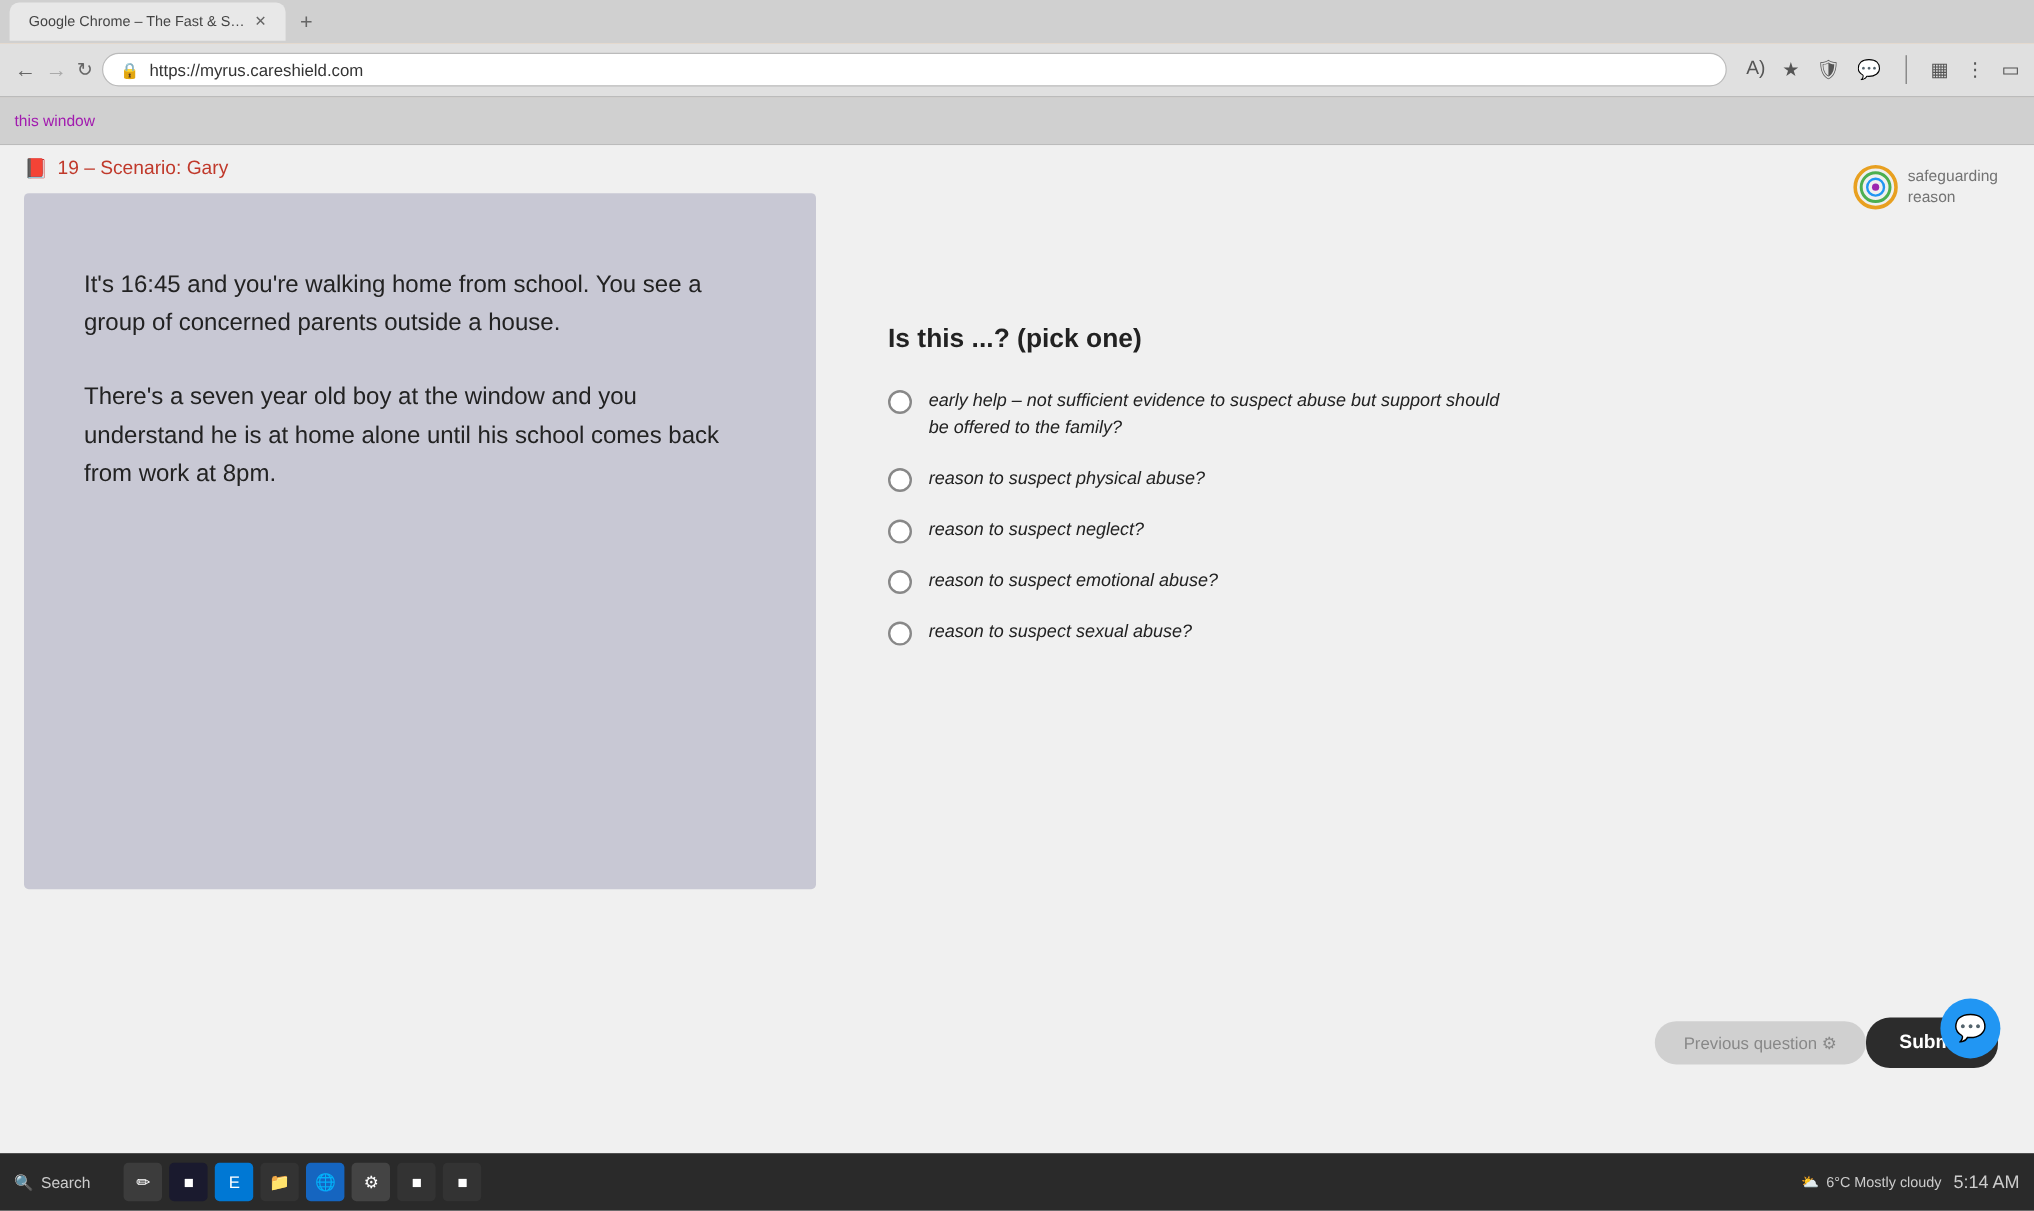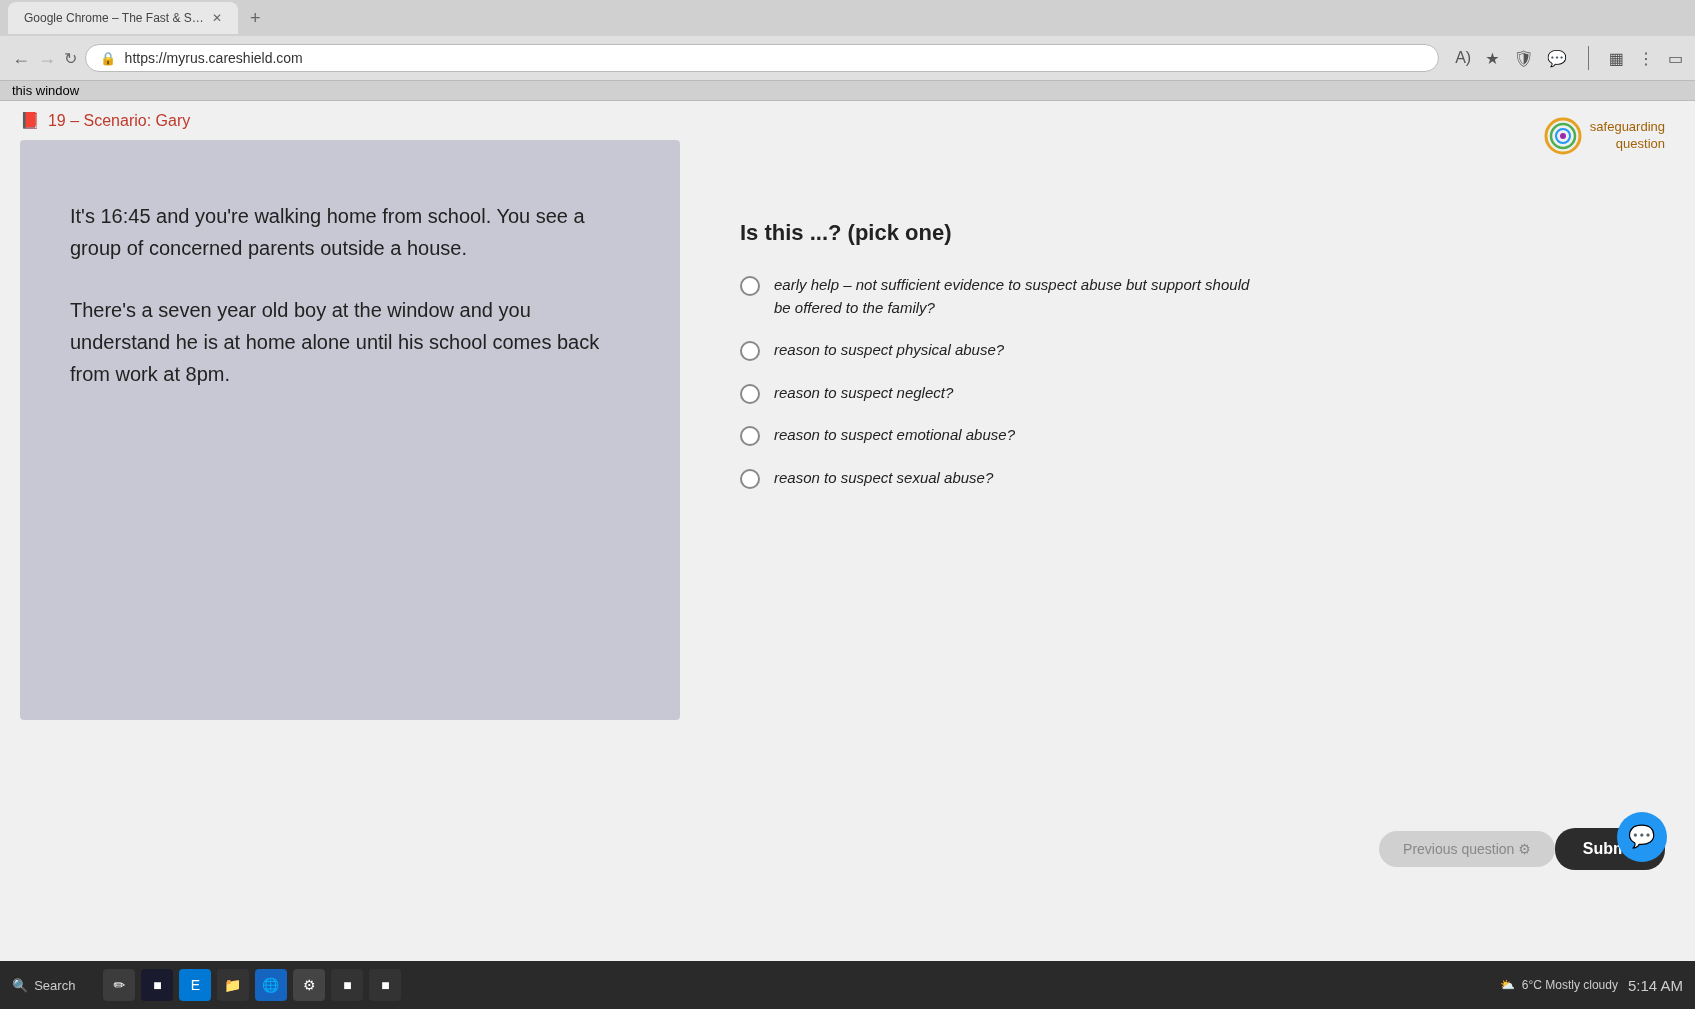--- a/index.html
+++ b/index.html
@@ -90,23 +90,23 @@
     }
 
     .browser-action-icon {
       font-size: 16px;
       color: #555;
       cursor: pointer;
     }
 
     .browser-window-label {
       background: #d0d0d0;
-      padding: 2px 12px;
+      padding: 12px 12px;
       font-size: 13px;
-      color: #000000;
+      color: #a21caf;
       border-bottom: 1px solid #bbb;
     }
 
     
     .page-content {
       background: #f0f0f0;
       width: 100%;
       height: calc(1009px - 140px);
       position: relative;
       overflow: hidden;
@@ -141,23 +141,22 @@
       gap: 8px;
     }
 
     .logo-circle {
       width: 38px;
       height: 38px;
     }
 
     .logo-text {
       font-size: 13px;
-      color: #a16207;
+      color: #737373;
       line-height: 1.3;
-      text-align: right;
     }
 
     
     .main-layout {
       display: flex;
       margin: 0 20px;
       gap: 40px;
       height: 580px;
     }
 
@@ -188,21 +187,21 @@
       display: flex;
       flex-direction: column;
       gap: 0;
     }
 
     .question-title {
       font-size: 22px;
       color: #222;
       font-weight: 600;
       margin-bottom: 28px;
-      margin-top: 60px;
+      margin-top: 88px;
     }
 
     .radio-option {
       display: flex;
       align-items: flex-start;
       gap: 14px;
       margin-bottom: 20px;
       cursor: pointer;
     }
 
@@ -369,21 +368,21 @@
 
   <div class="logo-area">
     <svg class="logo-circle" viewBox="0 0 38 38">
       <circle cx="19" cy="19" r="17" fill="none" stroke="#e8a020" stroke-width="3"></circle>
       <circle cx="19" cy="19" r="12" fill="none" stroke="#4caf50" stroke-width="2.5"></circle>
       <circle cx="19" cy="19" r="7" fill="none" stroke="#2196f3" stroke-width="2"></circle>
       <circle cx="19" cy="19" r="3" fill="#9c27b0"></circle>
     </svg>
     <div class="logo-text">
       <div>safeguarding</div>
-      <div>question</div>
+      <div>reason</div>
     </div>
   </div>
 
   <div class="main-layout">
 
     <div class="scenario-card">
       <p class="scenario-paragraph">It's 16:45 and you're walking home from school. You see a group of concerned parents outside a house.</p>
       <p class="scenario-paragraph">There's a seven year old boy at the window and you understand he is at home alone until his school comes back from work at 8pm.</p>
     </div>
 

